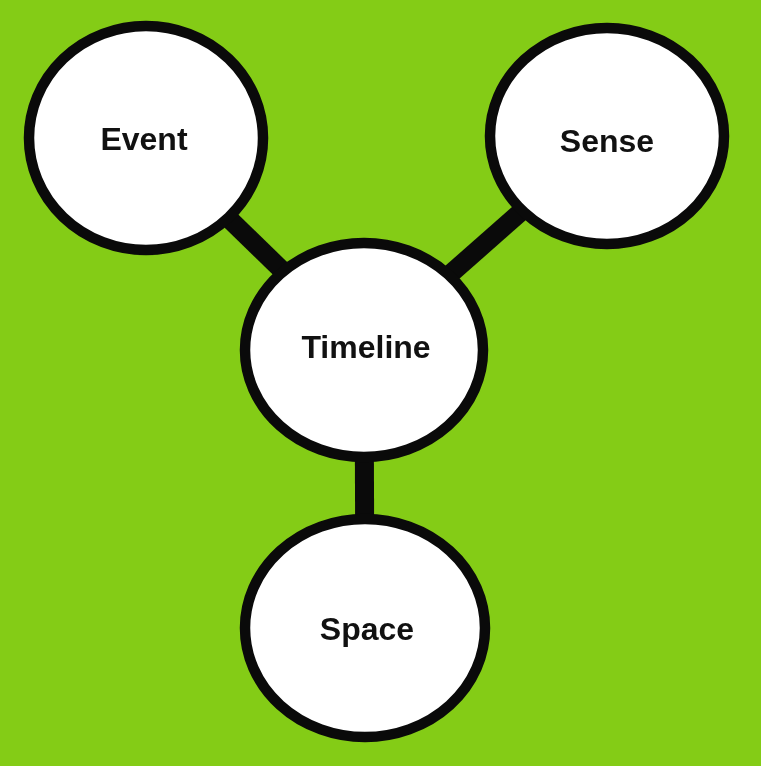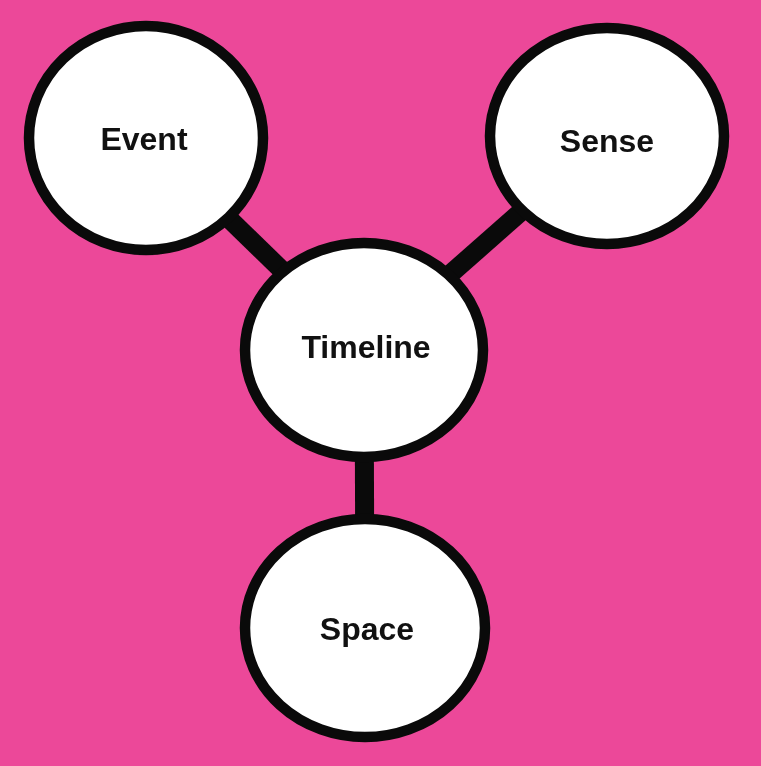--- a/index.html
+++ b/index.html
@@ -4,21 +4,21 @@
 <style>
   html, body {
     margin: 0;
     padding: 0;
     background: #ffffff;
   }
   .canvas-wrap {
     position: relative;
     width: 761px;
     height: 766px;
-    background: #ec4899;
+    background: #84cc16;
     overflow: hidden;
   }
   svg.diagram {
     display: block;
     width: 761px;
     height: 766px;
   }
   .edge {
     stroke: #0a0a0a;
     stroke-width: 19;

